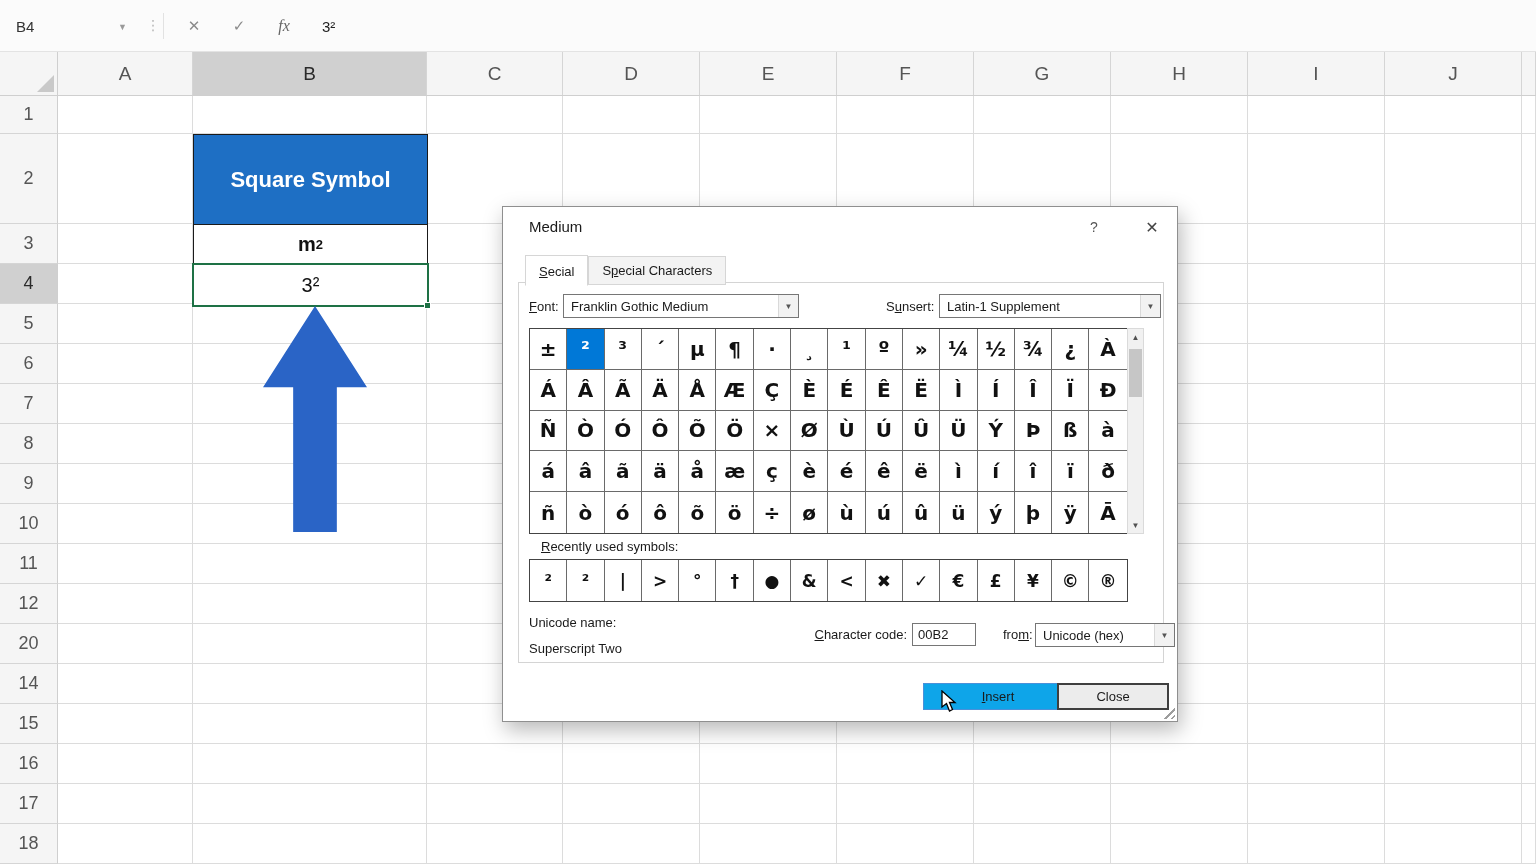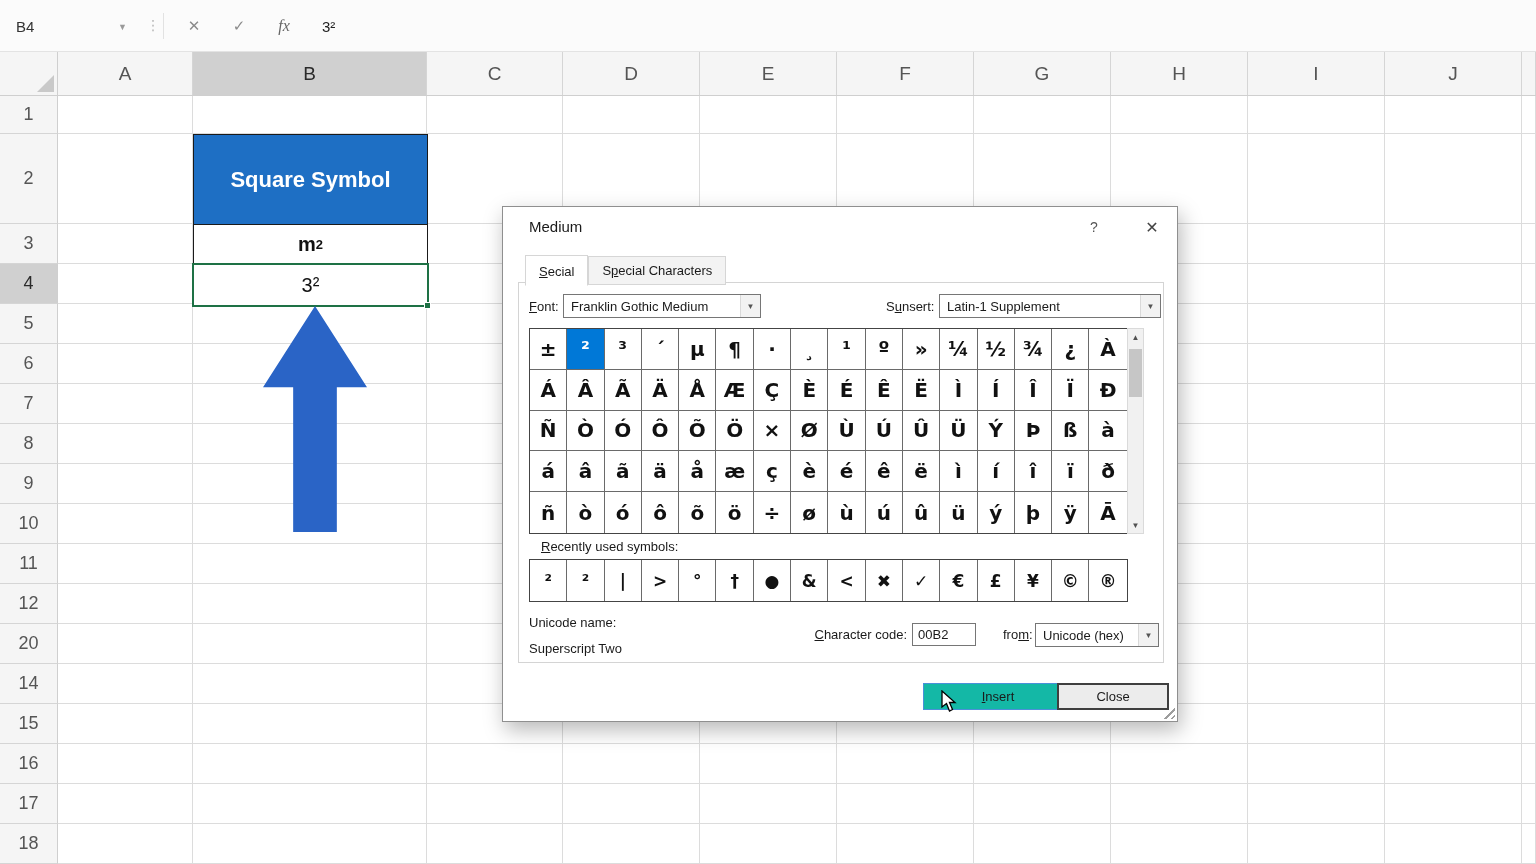--- a/index.html
+++ b/index.html
@@ -58,21 +58,21 @@
   .sbar{position:absolute;left:608px;top:45px;width:17px;height:206px;background:#f1f1f1;border:1px solid #dadada;}
   .sbar .up,.sbar .down{position:absolute;left:0;width:100%;height:16px;display:flex;align-items:center;justify-content:center;font-size:8px;color:#505050;}
   .sbar .up{top:0;}.sbar .down{bottom:0;}
   .sbar .thumb{position:absolute;left:1px;right:1px;top:20px;height:48px;background:#c6c6c6;}
   .rgrid{position:absolute;left:10px;top:276px;display:flex;border:1px solid #444;background:#fff;}
   .rcell{height:41px;font-size:17px;font-weight:600;}
   .rgrid .scell:last-child{border-right:none;}
   .rgrid .scell{border-bottom:none;}
   .ccode-input{position:absolute;left:393px;top:340px;width:64px;height:23px;border:1px solid #767676;font-size:13px;display:flex;align-items:center;padding-left:5px;background:#fff;}
   .btn{position:absolute;top:476px;height:27px;display:flex;align-items:center;justify-content:center;font-size:13px;color:#1a1a1a;}
-  .btn-insert{left:420px;width:150px;background:#14b8a6;border:1px solid #4a90d9;}
+  .btn-insert{left:420px;width:150px;background:#0ea5e9;border:1px solid #4a90d9;}
   .btn-close{left:554px;width:112px;background:#ececec;border:2px solid #3f3f3f;}
   .grip{position:absolute;right:2px;bottom:2px;width:14px;height:14px;background:repeating-linear-gradient(135deg,transparent 0 3px,#9d9d9d 3px 4.5px);clip-path:polygon(100% 0,100% 100%,0 100%);}
   .cursor{position:absolute;left:941px;top:690px;z-index:20;}
   u{text-decoration:underline;}
 </style>
 </head>
 <body>
 
 <div id="app">
 
@@ -379,21 +379,21 @@
     <div class="dlg-help">?</div>
     <div class="dlg-x">✕</div>
 
     <div class="tabs">
       <div class="tab active"><u>S</u><span>ecial</span></div>
       <div class="tab"><span>S</span><u>p</u><span>ecial Characters</span></div>
     </div>
 
     <div class="panel">
       <div class="lbl" style="left:10px;top:16px"><u>F</u><span>ont:</span></div>
-      <div class="combo" style="left:44px;top:11px;width:198px;height:24px">
+      <div class="combo" style="left:44px;top:11px;width:236px;height:24px">
         <span>Franklin Gothic Medium</span>
         <span class="arrow">▼</span>
       </div>
       <div class="lbl" style="left:367px;top:16px"><span>S</span><u>u</u><span>nsert:</span></div>
       <div class="combo" style="left:420px;top:11px;width:222px;height:24px">
         <span>Latin-1 Supplement</span>
         <span class="arrow">▼</span>
       </div>
 
       <div class="sgrid">
@@ -513,21 +513,21 @@
           <div class="scell rcell">©</div>
           <div class="scell rcell">®</div>
         </div>
 
       <div class="lbl" style="left:10px;top:332px">Unicode name:</div>
       <div class="lbl" style="left:10px;top:358px">Superscript Two</div>
 
       <div class="lbl" style="left:280px;top:344px;width:108px;text-align:right"><u>C</u><span>haracter code:</span></div>
       <div class="ccode-input">00B2</div>
       <div class="lbl" style="left:484px;top:344px"><span>fro</span><u>m</u><span>:</span></div>
-      <div class="combo" style="left:516px;top:340px;width:124px;height:24px">
+      <div class="combo" style="left:516px;top:340px;width:140px;height:24px">
         <span>Unicode (hex)</span>
         <span class="arrow">▼</span>
       </div>
     </div>
 
     <div class="btn btn-insert">
         <span><u>I</u><span>nsert</span></span>
       </div>
     <div class="btn btn-close">Close</div>
     <div class="grip"></div>

